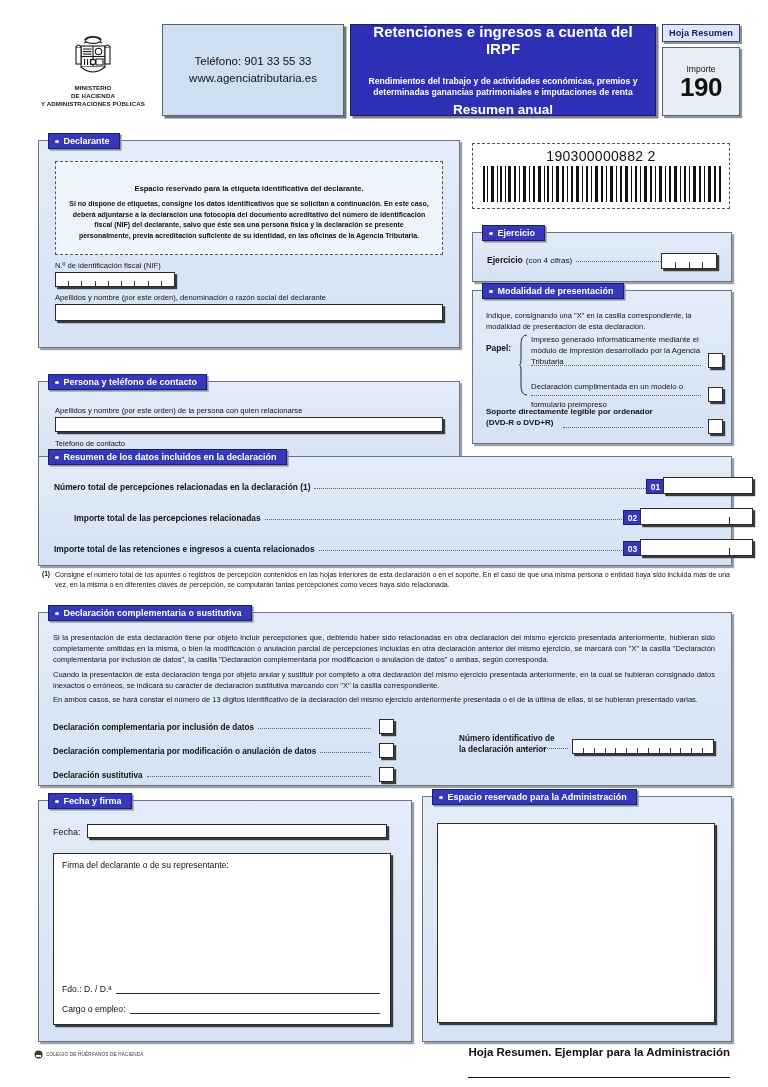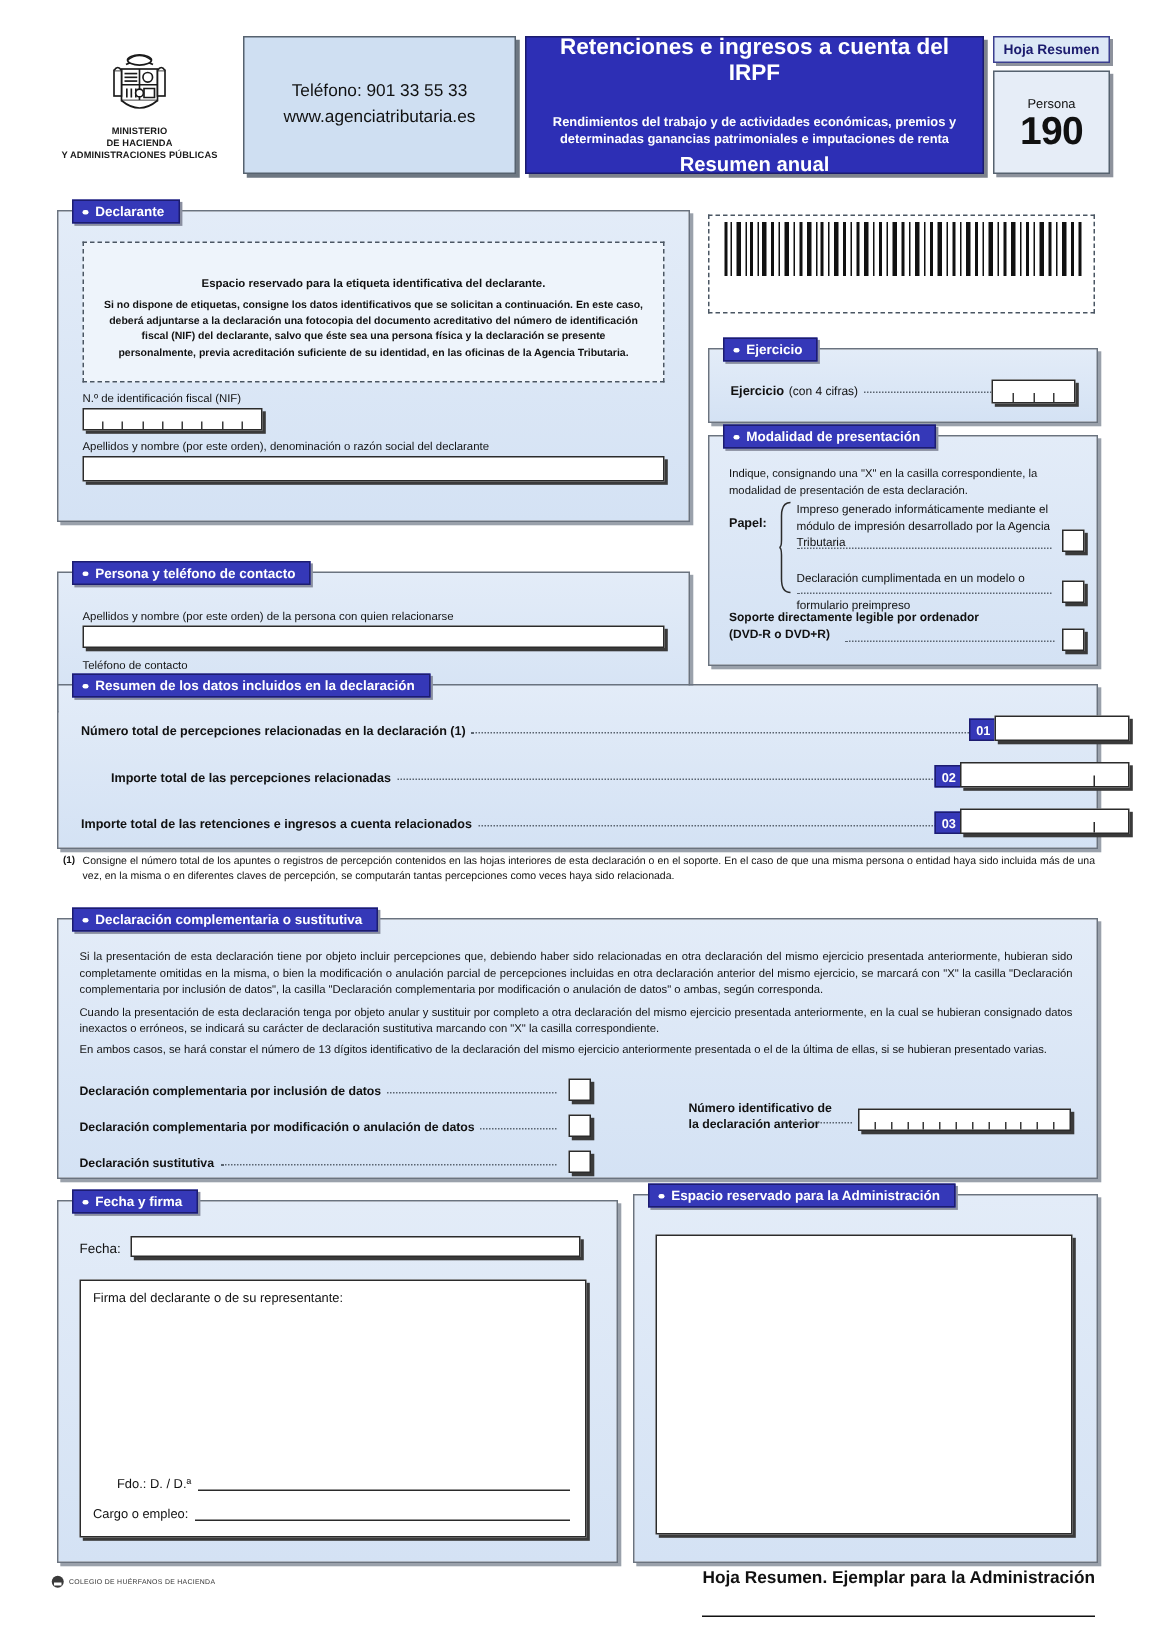--- a/index.html
+++ b/index.html
@@ -100,21 +100,21 @@
     <div class="title-block">
       <div class="t1">Retenciones e ingresos a cuenta del IRPF</div>
       <div class="t2">Rendimientos del trabajo y de actividades económicas, premios y</div>
       <div class="t2" style="margin-top:0">determinadas ganancias patrimoniales e imputaciones de renta</div>
       <div class="t3">Resumen anual</div>
     </div>
 
     <div class="right-block">
       <div class="hoja-resumen">Hoja Resumen</div>
       <div class="modelo-box">
-        <div class="modelo-lab">Persona</div>
+        <div class="modelo-lab">Importe</div>
         <div class="modelo-num">190</div>
       </div>
     </div>
   </div>
 
   <div class="panel" style="left:38px;top:140px;width:420px;height:206px;">
     <div class="panel-title">
       <span class="dot"></span><span>Declarante</span>
     </div>
 
@@ -164,20 +164,21 @@
           <i></i>
           <i></i>
           <i></i>
           <i></i>
         </div>
       <span style="position:absolute;left:3px;top:2px;font-size:9px;"></span>
     </div>
   </div>
 
   <div class="dash-box" style="position:absolute;left:472px;top:143px;width:258px;height:66px;box-sizing:border-box;background:#fff;padding:4px 8px;">
+    <div style="text-align:center;font-size:14px;letter-spacing:.3px;margin-bottom:2px;">190300000882 2</div>
     <svg width="242" height="36" viewBox="0 0 242 36">
       <g fill="#111">
         <rect x="2" y="0" width="2" height="36"></rect>
           <rect x="6" y="0" width="1" height="36"></rect>
         <rect x="10" y="0" width="3" height="36"></rect>
           <rect x="16" y="0" width="1" height="36"></rect>
         <rect x="19" y="0" width="2" height="36"></rect>
           <rect x="24" y="0" width="1" height="36"></rect>
         <rect x="27" y="0" width="3" height="36"></rect>
           <rect x="33" y="0" width="2" height="36"></rect>
@@ -377,21 +378,21 @@
 
     <div style="position:absolute;left:14px;top:26px;font-size:9px;">Fecha:</div>
     <div class="fld" style="position:absolute;left:48px;top:23px;width:300px;height:14px;">
       <span style="position:absolute;left:4px;top:1px;font-size:9px;"></span>
     </div>
 
     <div class="fld" style="position:absolute;left:14px;top:52px;width:338px;height:172px;background:#fff;">
       <div style="position:absolute;left:8px;top:6px;font-size:8.6px;">Firma del declarante o de su representante:</div>
 
       <div style="position:absolute;left:8px;bottom:30px;right:10px;display:flex;align-items:flex-end;gap:4px;">
-        <span style="font-size:8.6px;white-space:nowrap;margin-left:16px;">Fdo.: D. / D.ª</span>
+        <span style="font-size:8.6px;white-space:nowrap;">Fdo.: D. / D.ª</span>
         <span style="flex:1;border-bottom:1px solid #2b2b2b;height:10px;">
           <span style="font-size:9px;"></span>
         </span>
       </div>
       <div style="position:absolute;left:8px;bottom:10px;right:10px;display:flex;align-items:flex-end;gap:4px;">
         <span style="font-size:8.6px;white-space:nowrap;">Cargo o empleo:</span>
         <span style="flex:1;border-bottom:1px solid #2b2b2b;height:10px;">
           <span style="font-size:9px;"></span>
         </span>
       </div>

